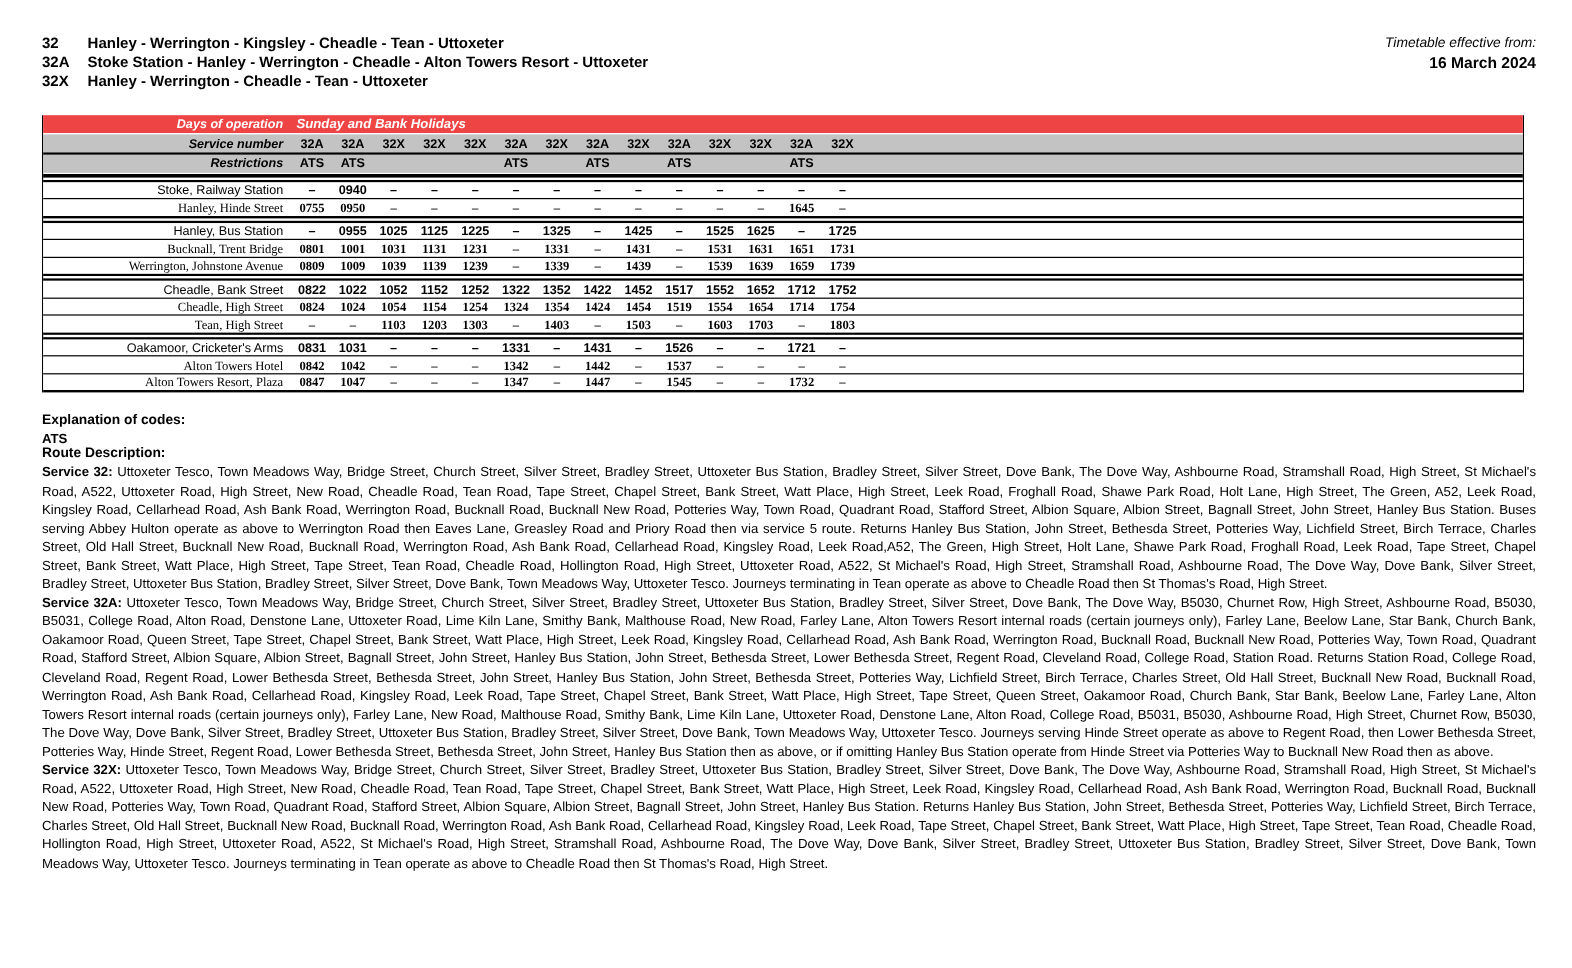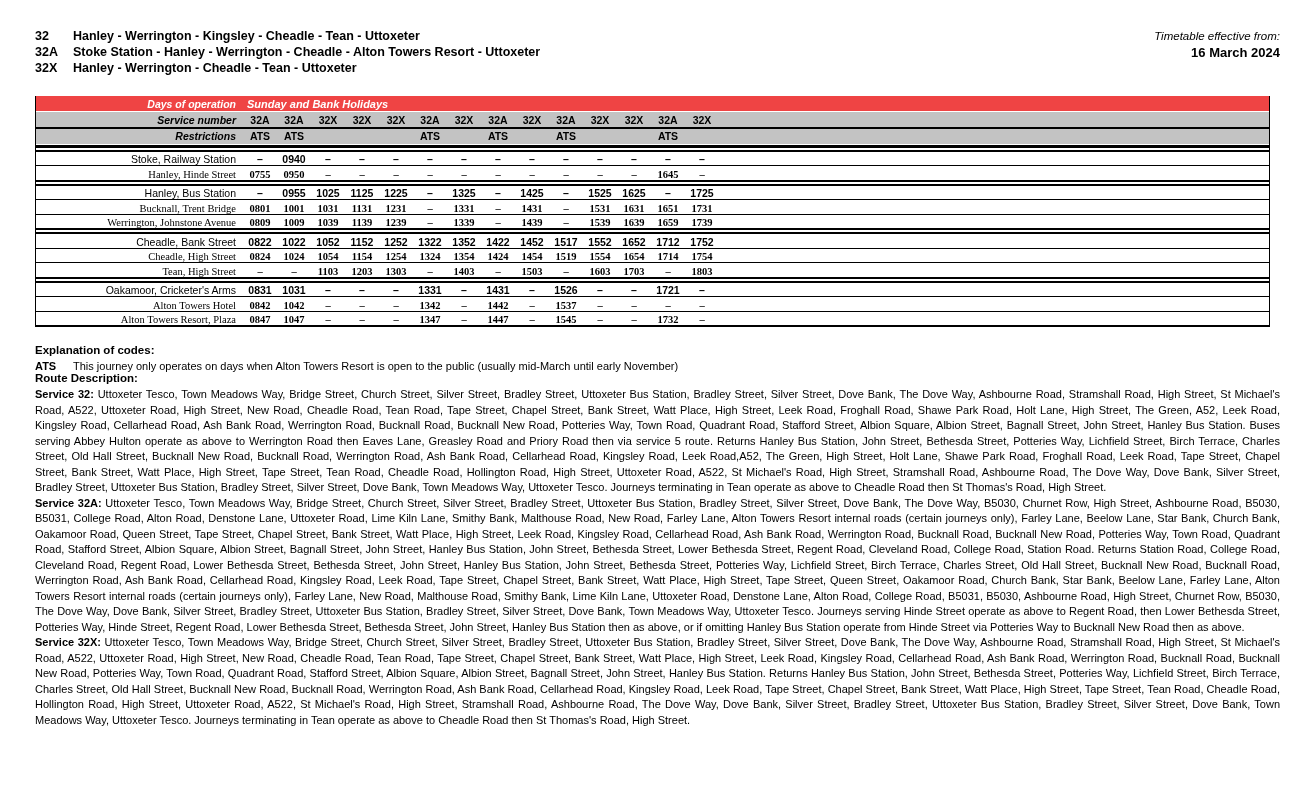--- a/index.html
+++ b/index.html
@@ -313,21 +313,20 @@
             <div class="t-cell">–</div>
           </div>
         </div>
       </div>
   </div>
 
   <div class="codes">
     <div class="codes-heading">Explanation of codes:</div>
     <div class="code-item">
       <span class="code-label">ATS</span>
-      <span class="code-text">This journey only operates on days when Alton Towers Resort is open to the public (usually mid-March until early November)</span>
     </div>
   </div>
 
   <div class="route-desc">
     <div class="rd-heading">Route Description:</div>
     <div class="rd-para"><b class="rd-label">Service 32:</b><span> Uttoxeter Tesco, Town Meadows Way, Bridge Street, Church Street, Silver Street, Bradley Street, Uttoxeter Bus Station, Bradley Street, Silver Street, Dove Bank, The Dove Way, Ashbourne Road, Stramshall Road, High Street, St Michael's Road, A522, Uttoxeter Road, High Street, New Road, Cheadle Road, Tean Road, Tape Street, Chapel Street, Bank Street, Watt Place, High Street, Leek Road, Froghall Road, Shawe Park Road, Holt Lane, High Street, The Green, A52, Leek Road, Kingsley Road, Cellarhead Road, Ash Bank Road, Werrington Road, Bucknall Road, Bucknall New Road, Potteries Way, Town Road, Quadrant Road, Stafford Street, Albion Square, Albion Street, Bagnall Street, John Street, Hanley Bus Station. Buses serving Abbey Hulton operate as above to Werrington Road then Eaves Lane, Greasley Road and Priory Road then via service 5 route. Returns Hanley Bus Station, John Street, Bethesda Street, Potteries Way, Lichfield Street, Birch Terrace, Charles Street, Old Hall Street, Bucknall New Road, Bucknall Road, Werrington Road, Ash Bank Road, Cellarhead Road, Kingsley Road, Leek Road,A52, The Green, High Street, Holt Lane, Shawe Park Road, Froghall Road, Leek Road, Tape Street, Chapel Street, Bank Street, Watt Place, High Street, Tape Street, Tean Road, Cheadle Road, Hollington Road, High Street, Uttoxeter Road, A522, St Michael's Road, High Street, Stramshall Road, Ashbourne Road, The Dove Way, Dove Bank, Silver Street, Bradley Street, Uttoxeter Bus Station, Bradley Street, Silver Street, Dove Bank, Town Meadows Way, Uttoxeter Tesco. Journeys terminating in Tean operate as above to Cheadle Road then St Thomas's Road, High Street.</span></div>
     <div class="rd-para"><b class="rd-label">Service 32A:</b><span> Uttoxeter Tesco, Town Meadows Way, Bridge Street, Church Street, Silver Street, Bradley Street, Uttoxeter Bus Station, Bradley Street, Silver Street, Dove Bank, The Dove Way, B5030, Churnet Row, High Street, Ashbourne Road, B5030, B5031, College Road, Alton Road, Denstone Lane, Uttoxeter Road, Lime Kiln Lane, Smithy Bank, Malthouse Road, New Road, Farley Lane, Alton Towers Resort internal roads (certain journeys only), Farley Lane, Beelow Lane, Star Bank, Church Bank, Oakamoor Road, Queen Street, Tape Street, Chapel Street, Bank Street, Watt Place, High Street, Leek Road, Kingsley Road, Cellarhead Road, Ash Bank Road, Werrington Road, Bucknall Road, Bucknall New Road, Potteries Way, Town Road, Quadrant Road, Stafford Street, Albion Square, Albion Street, Bagnall Street, John Street, Hanley Bus Station, John Street, Bethesda Street, Lower Bethesda Street, Regent Road, Cleveland Road, College Road, Station Road. Returns Station Road, College Road, Cleveland Road, Regent Road, Lower Bethesda Street, Bethesda Street, John Street, Hanley Bus Station, John Street, Bethesda Street, Potteries Way, Lichfield Street, Birch Terrace, Charles Street, Old Hall Street, Bucknall New Road, Bucknall Road, Werrington Road, Ash Bank Road, Cellarhead Road, Kingsley Road, Leek Road, Tape Street, Chapel Street, Bank Street, Watt Place, High Street, Tape Street, Queen Street, Oakamoor Road, Church Bank, Star Bank, Beelow Lane, Farley Lane, Alton Towers Resort internal roads (certain journeys only), Farley Lane, New Road, Malthouse Road, Smithy Bank, Lime Kiln Lane, Uttoxeter Road, Denstone Lane, Alton Road, College Road, B5031, B5030, Ashbourne Road, High Street, Churnet Row, B5030, The Dove Way, Dove Bank, Silver Street, Bradley Street, Uttoxeter Bus Station, Bradley Street, Silver Street, Dove Bank, Town Meadows Way, Uttoxeter Tesco. Journeys serving Hinde Street operate as above to Regent Road, then Lower Bethesda Street, Potteries Way, Hinde Street, Regent Road, Lower Bethesda Street, Bethesda Street, John Street, Hanley Bus Station then as above, or if omitting Hanley Bus Station operate from Hinde Street via Potteries Way to Bucknall New Road then as above.</span></div>
     <div class="rd-para"><b class="rd-label">Service 32X:</b><span> Uttoxeter Tesco, Town Meadows Way, Bridge Street, Church Street, Silver Street, Bradley Street, Uttoxeter Bus Station, Bradley Street, Silver Street, Dove Bank, The Dove Way, Ashbourne Road, Stramshall Road, High Street, St Michael's Road, A522, Uttoxeter Road, High Street, New Road, Cheadle Road, Tean Road, Tape Street, Chapel Street, Bank Street, Watt Place, High Street, Leek Road, Kingsley Road, Cellarhead Road, Ash Bank Road, Werrington Road, Bucknall Road, Bucknall New Road, Potteries Way, Town Road, Quadrant Road, Stafford Street, Albion Square, Albion Street, Bagnall Street, John Street, Hanley Bus Station. Returns Hanley Bus Station, John Street, Bethesda Street, Potteries Way, Lichfield Street, Birch Terrace, Charles Street, Old Hall Street, Bucknall New Road, Bucknall Road, Werrington Road, Ash Bank Road, Cellarhead Road, Kingsley Road, Leek Road, Tape Street, Chapel Street, Bank Street, Watt Place, High Street, Tape Street, Tean Road, Cheadle Road, Hollington Road, High Street, Uttoxeter Road, A522, St Michael's Road, High Street, Stramshall Road, Ashbourne Road, The Dove Way, Dove Bank, Silver Street, Bradley Street, Uttoxeter Bus Station, Bradley Street, Silver Street, Dove Bank, Town Meadows Way, Uttoxeter Tesco. Journeys terminating in Tean operate as above to Cheadle Road then St Thomas's Road, High Street.</span></div>
   </div>
 

